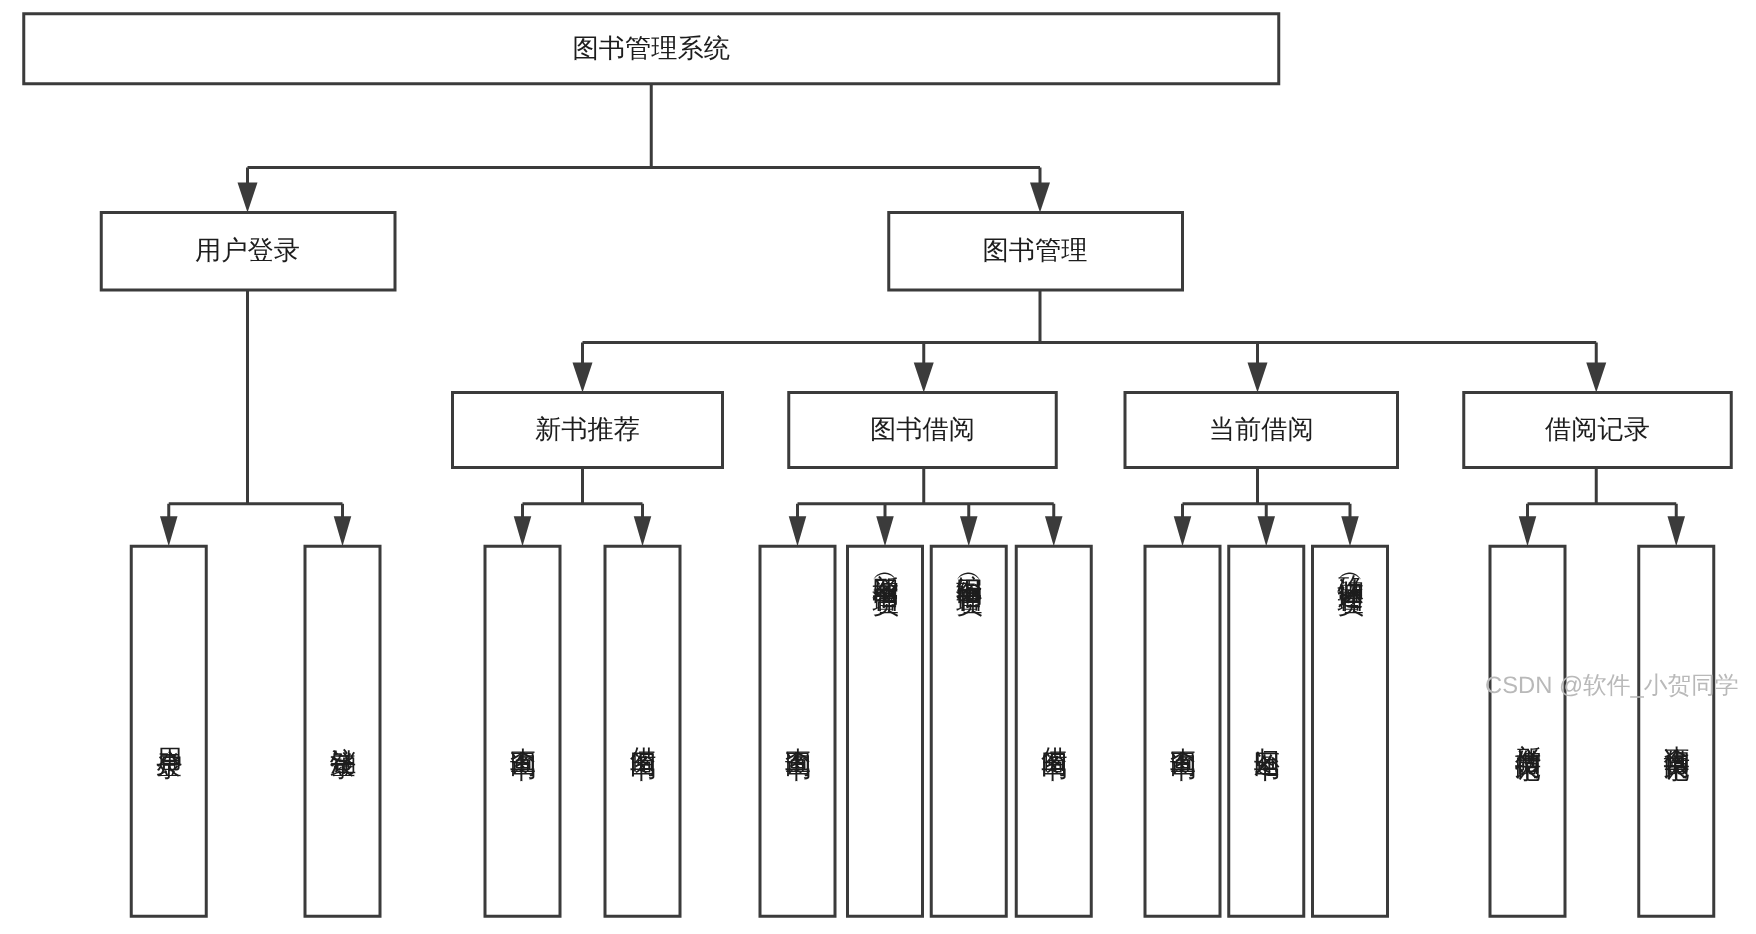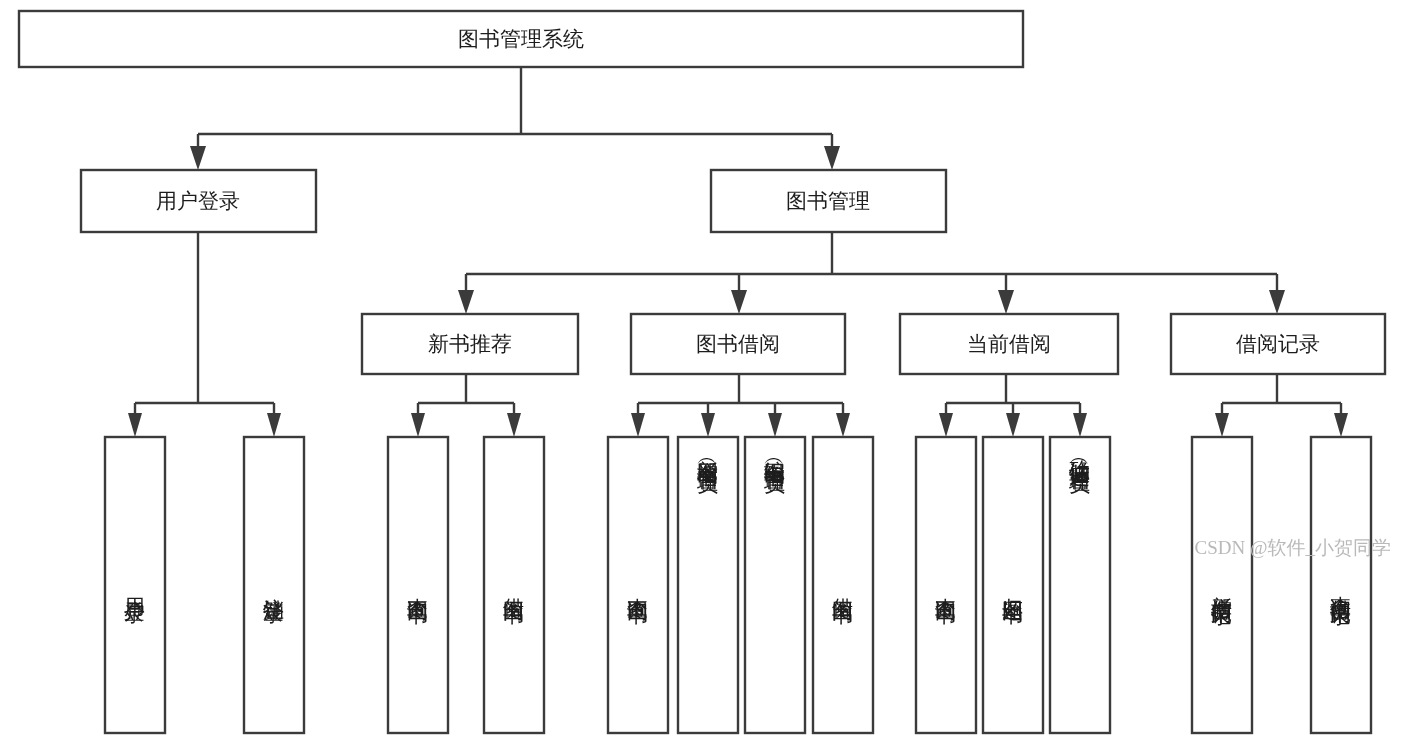--- a/index.html
+++ b/index.html
@@ -63,21 +63,21 @@
     position: absolute;
     display: flex;
     align-items: center;
     justify-content: center;
     pointer-events: none;
   }
   .watermark {
     position: absolute;
     right: 14px;
     bottom: 6px;
-    font-family: Liberation Serif, serif;
+    font-family: Liberation Sans, sans-serif;
     font-size: 19px;
     color: #b9b9b9;
     white-space: nowrap;
     user-select: none;
   }
 </style>
 </head>
 <body>
 
 <div id="diagram-root">

